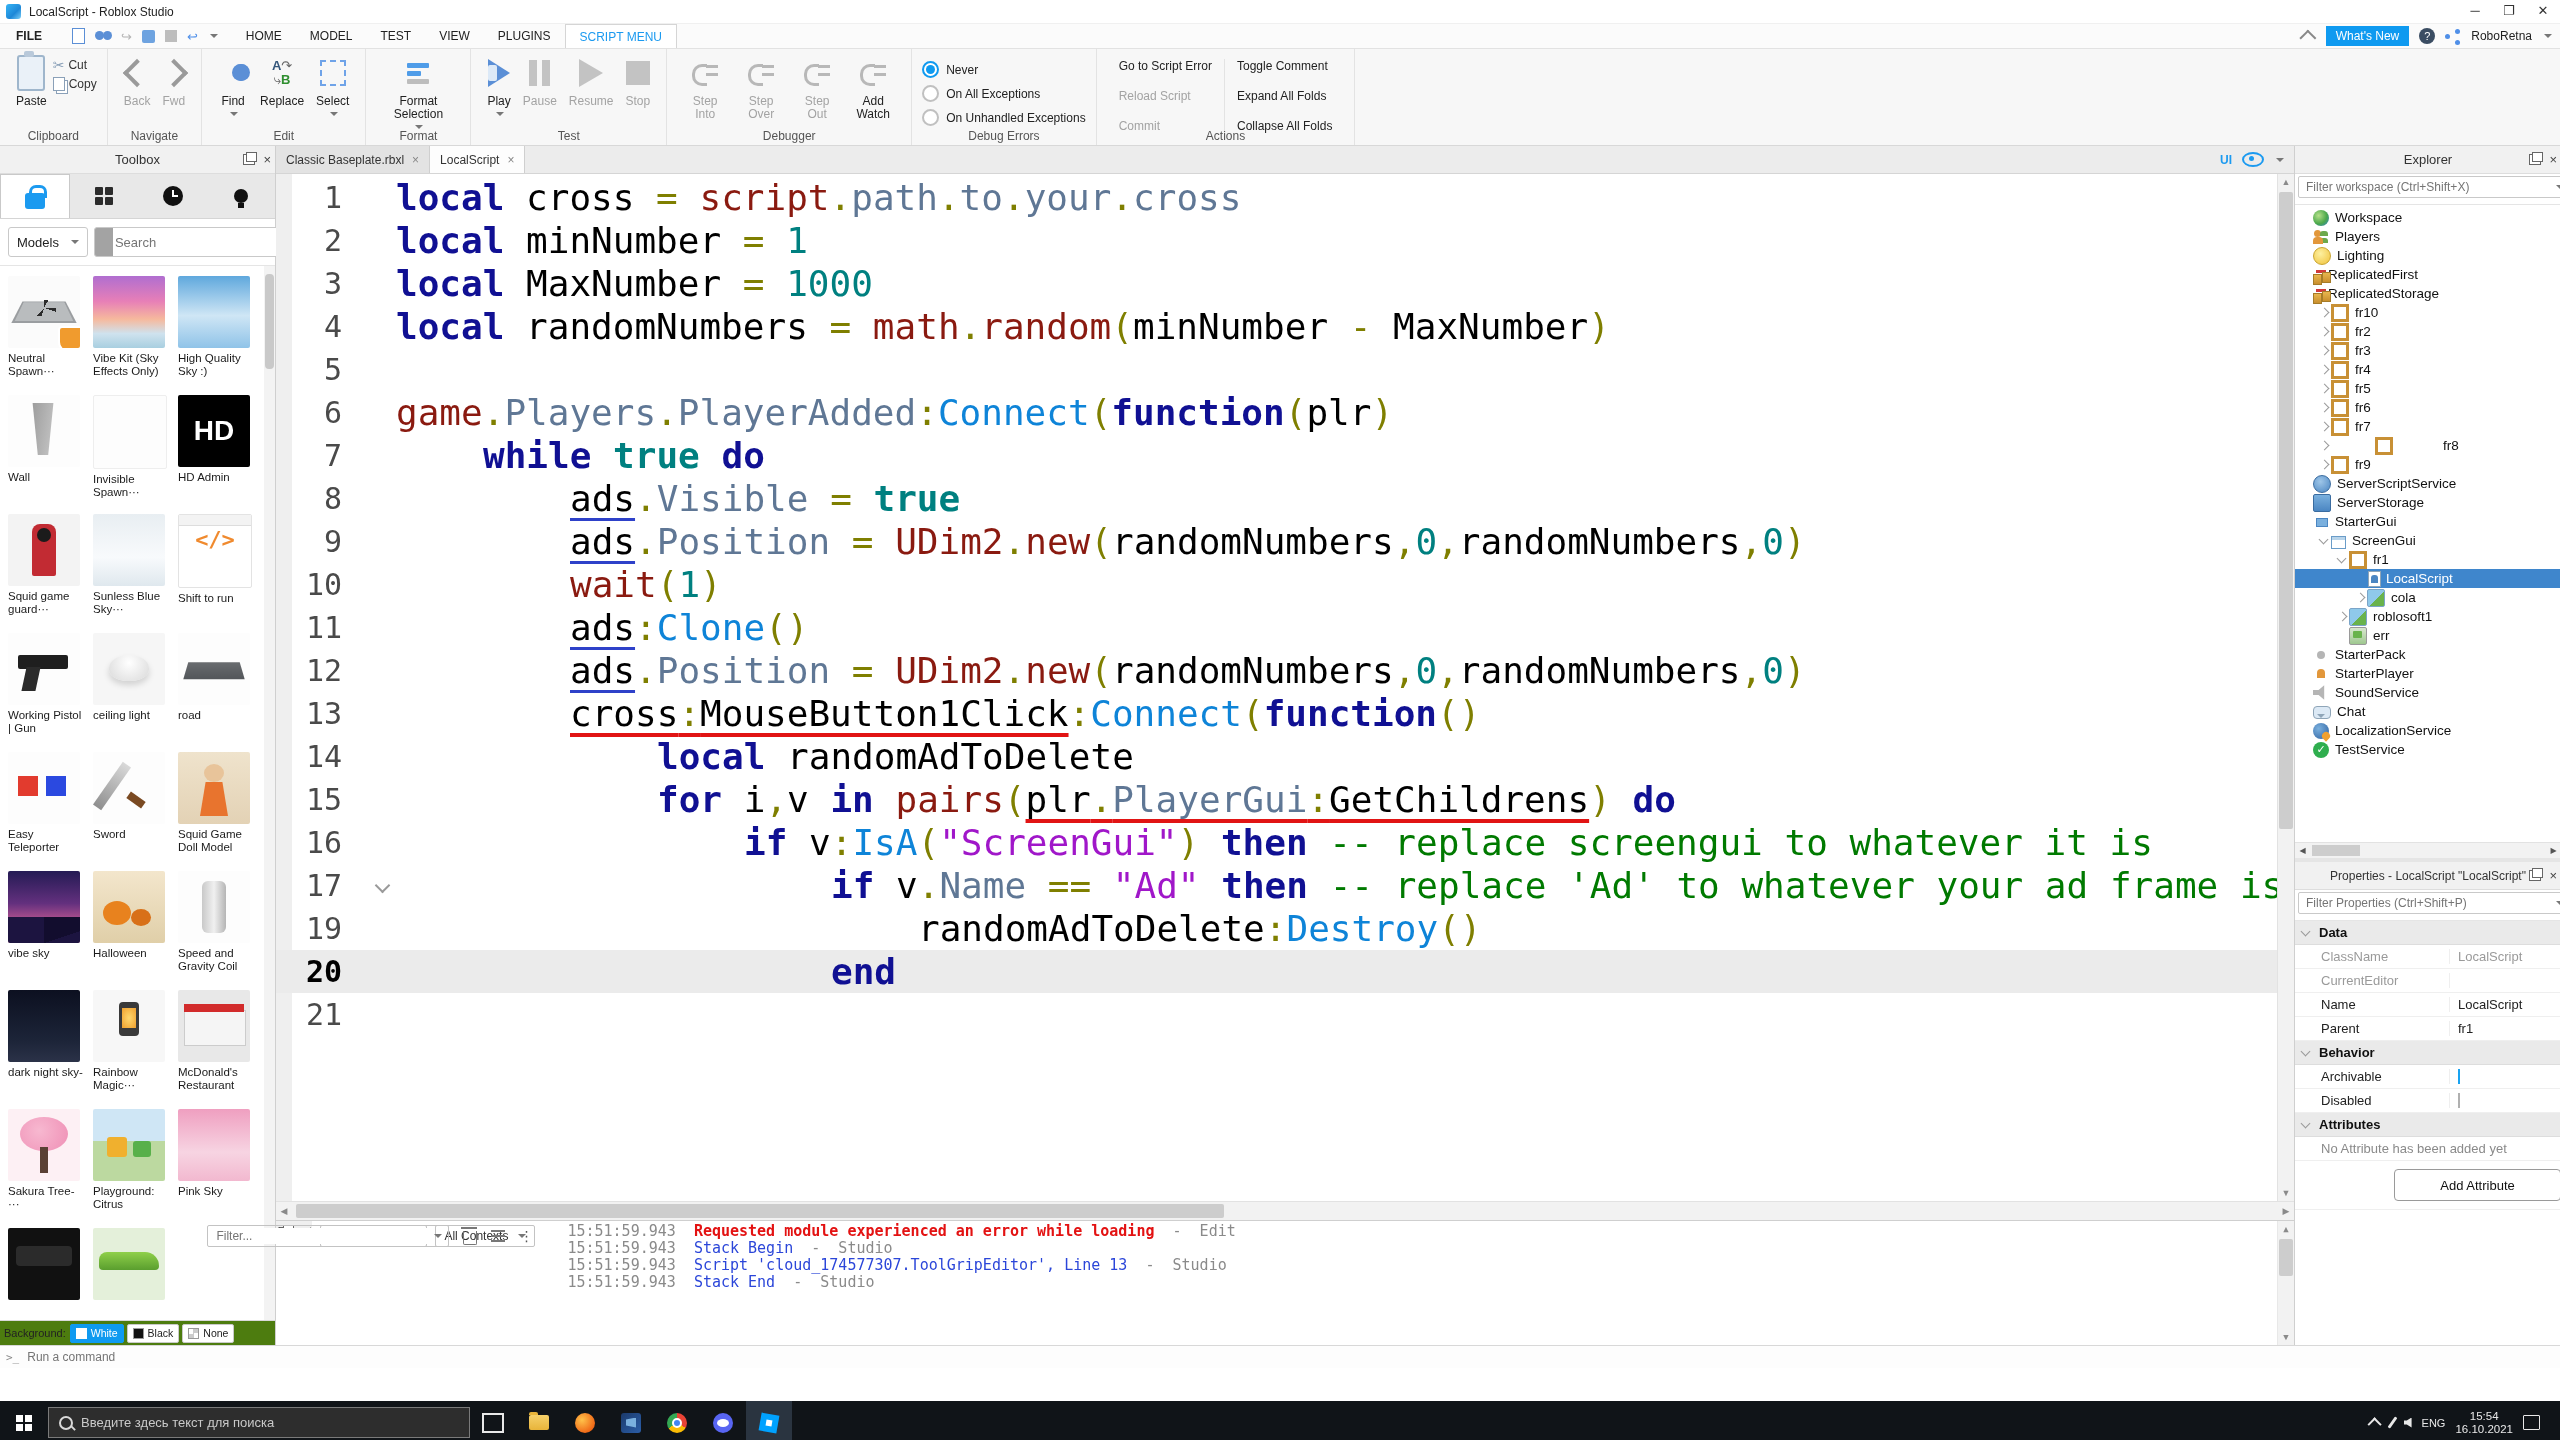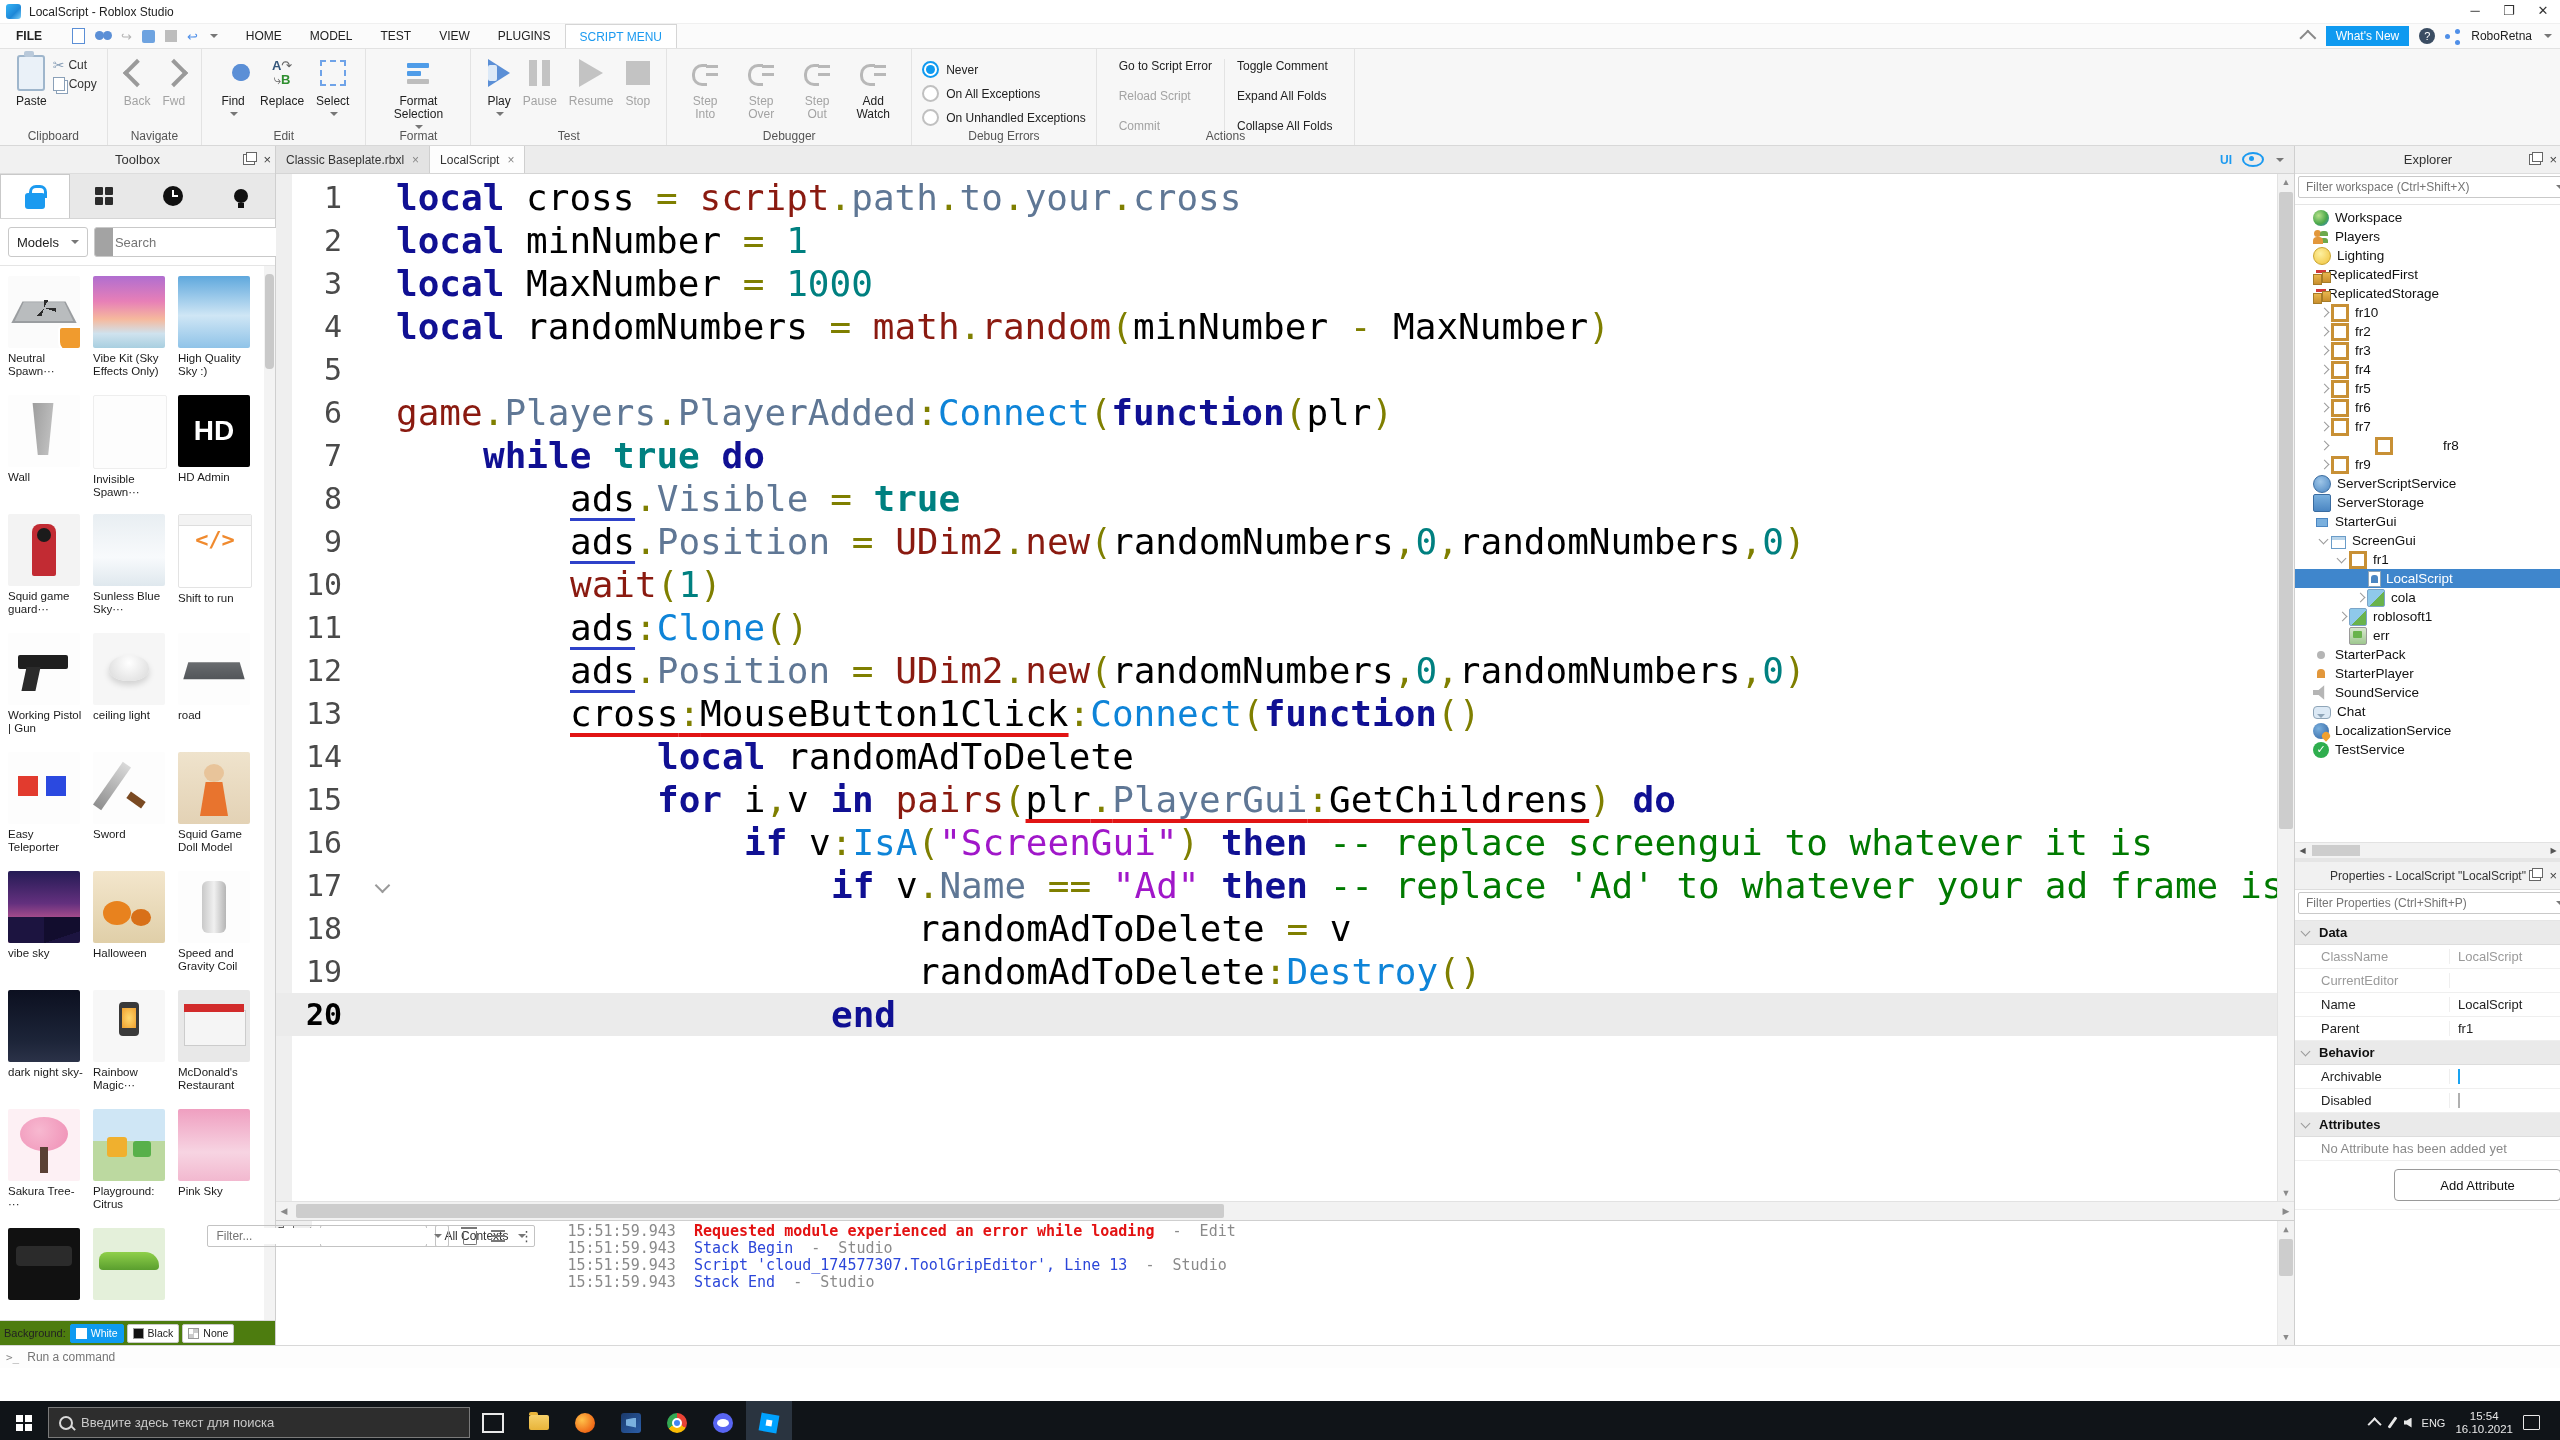--- a/index.html
+++ b/index.html
@@ -805,33 +805,33 @@
               <span class="ccode" style="margin-left: 348px;"><span class="kw">if</span><span class="pln"> v</span><span class="op">:</span><span class="mth">IsA</span><span class="op">(</span><span class="str">"ScreenGui"</span><span class="op">)</span><span class="pln"> </span><span class="kw">then</span><span class="pln"> </span><span class="cmt">-- replace screengui to whatever it is</span></span>
             </div>
             <div class="crow">
               <span class="ln">17</span>
               <span class="fold">
                 <span class="fchev"></span>
               </span>
               <span class="ccode" style="margin-left: 435px;"><span class="kw">if</span><span class="pln"> v</span><span class="op">.</span><span class="prop">Name</span><span class="pln"> </span><span class="op">==</span><span class="pln"> </span><span class="str">"Ad"</span><span class="pln"> </span><span class="kw">then</span><span class="pln"> </span><span class="cmt">-- replace 'Ad' to whatever your ad frame is called</span></span>
             </div>
             <div class="crow">
-              <span class="ln">18</span>
-              <span class="fold"></span>
-              <span class="ccode" style="margin-left: 522px;"><span class="pln">randomAdToDelete </span><span class="op">=</span><span class="pln"> v</span></span>
-            </div>
-            <div class="crow">
               <span class="ln">19</span>
               <span class="fold"></span>
               <span class="ccode" style="margin-left: 522px;"><span class="pln">randomAdToDelete</span><span class="op">:</span><span class="mth">Destroy</span><span class="op">()</span></span>
             </div>
             <div class="crow current">
               <span class="ln">20</span>
               <span class="fold"></span>
               <span class="ccode" style="margin-left: 435px;"><span class="kw">end</span></span>
+            </div>
+            <div class="crow">
+              <span class="ln">21</span>
+              <span class="fold"></span>
+              <span class="ccode" style="margin-left: 0px;"></span>
             </div>
           </div>
         <div class="vscroll">
           <span class="arr">▲</span>
           <span class="vthumb"></span>
           <span class="arr dn">▼</span>
         </div>
       </div>
       <div class="hscroll">
         <span class="arr">◀</span>

